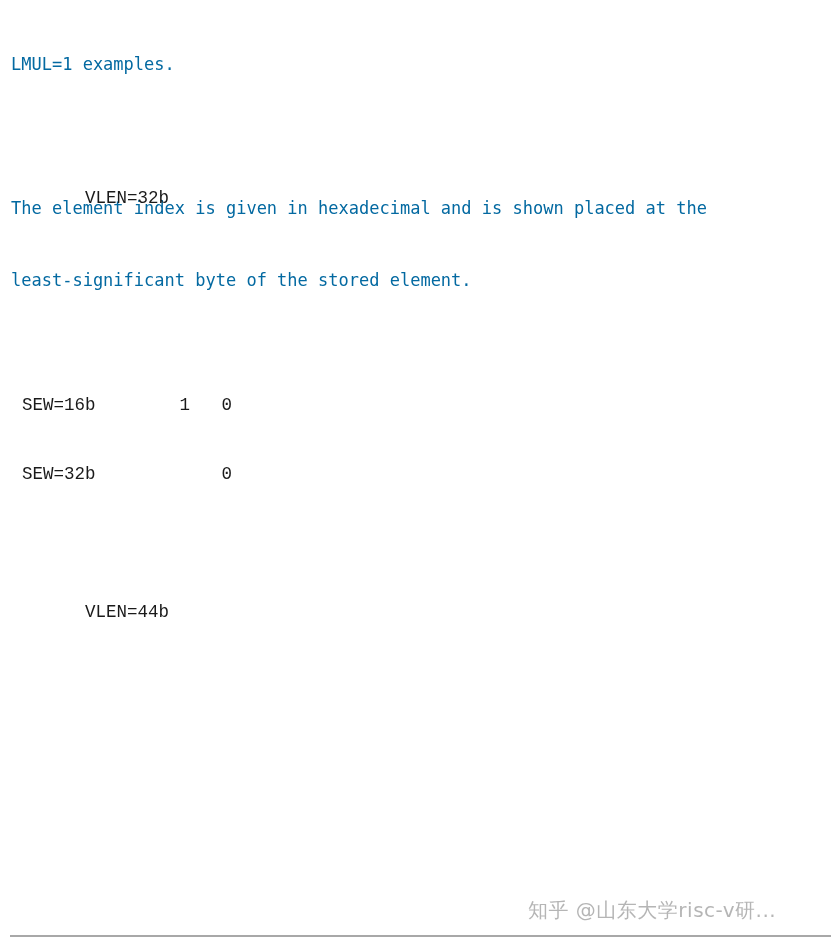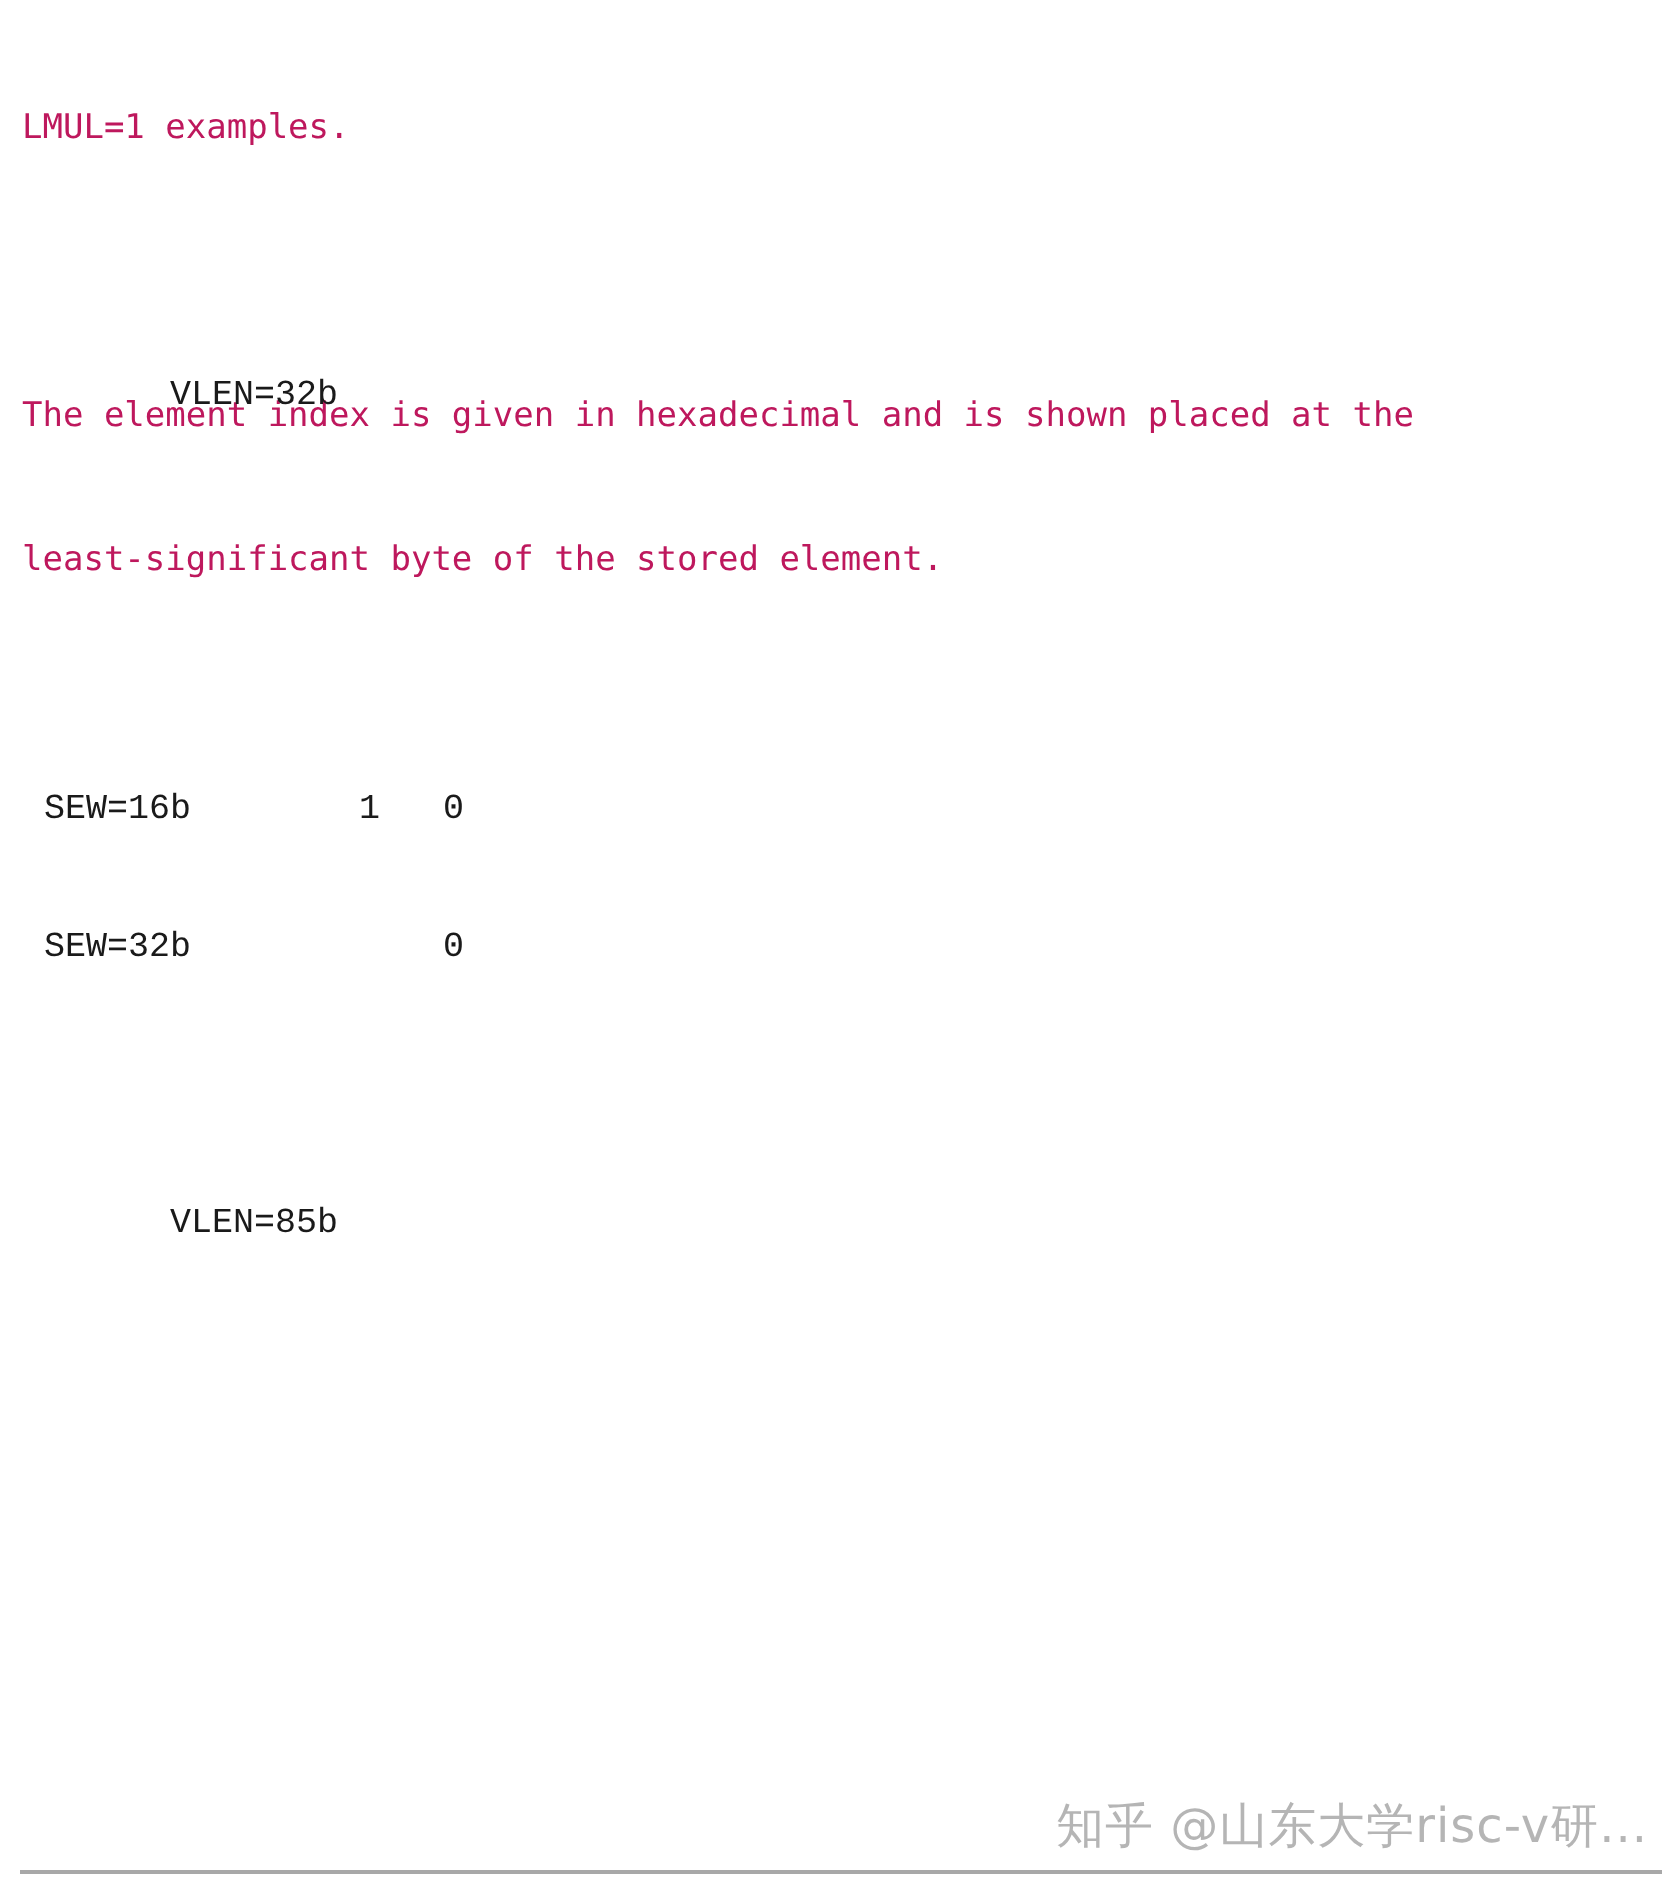--- a/index.html
+++ b/index.html
@@ -1,59 +1,59 @@
 <!DOCTYPE html>
 <html><head>
 <meta charset="utf-8">
 <style>
   html, body { margin: 0; padding: 0; background: #ffffff; }
   body { width: 831px; height: 940px; overflow: hidden; position: relative; }
   .intro {
     position: absolute; left: 11px; top: 4px;
     font-family: "DejaVu Sans Mono", "Liberation Mono", monospace;
-    font-size: 17px; line-height: 24px; color: #be185d;
+    font-size: 17px; line-height: 24px; color: #0369a1;
     white-space: pre; margin: 0;
   }
   .intro p { margin: 0; }
   .intro .gap { height: 24px; }
   .listing {
     position: absolute; left: 22px; top: 141px;
     font-family: "Liberation Mono", "DejaVu Sans Mono", monospace;
     font-size: 17.5px; line-height: 23px; color: #1a1a1a;
     white-space: pre; margin: 0;
   }
   .listing .line { display: block; height: 23px; text-align: center; }
   .rule {
     position: absolute; left: 10px; right: 0; top: 935px; height: 2px;
     background: #a8a8a8;
   }
   .watermark {
     position: absolute; left: 528px; top: 897px;
-    font-family: "DejaVu Sans", sans-serif; font-size: 24px;
+    font-family: "DejaVu Sans", sans-serif; font-size: 20px;
     color: rgba(120,120,120,0.55); white-space: nowrap; letter-spacing: 0.5px;
   }
 </style>
 </head>
 <body>
 
 <div class="intro">
   <p>LMUL=1 examples.</p>
   <div class="gap"></div>
   <p>The element index is given in hexadecimal and is shown placed at the</p>
   <p>least-significant byte of the stored element.</p>
 </div>
 
 <div class="listing">
   <span class="line">VLEN=32b</span>
   <span class="line"></span>
   <span class="line"></span>
   <span class="line">SEW=16b        1   0</span>
   <span class="line">SEW=32b            0</span>
   <span class="line"></span>
-  <span class="line">VLEN=85b</span>
+  <span class="line">VLEN=44b</span>
   <span class="line"></span>
   
   
   
   
   
   
   
   
   

